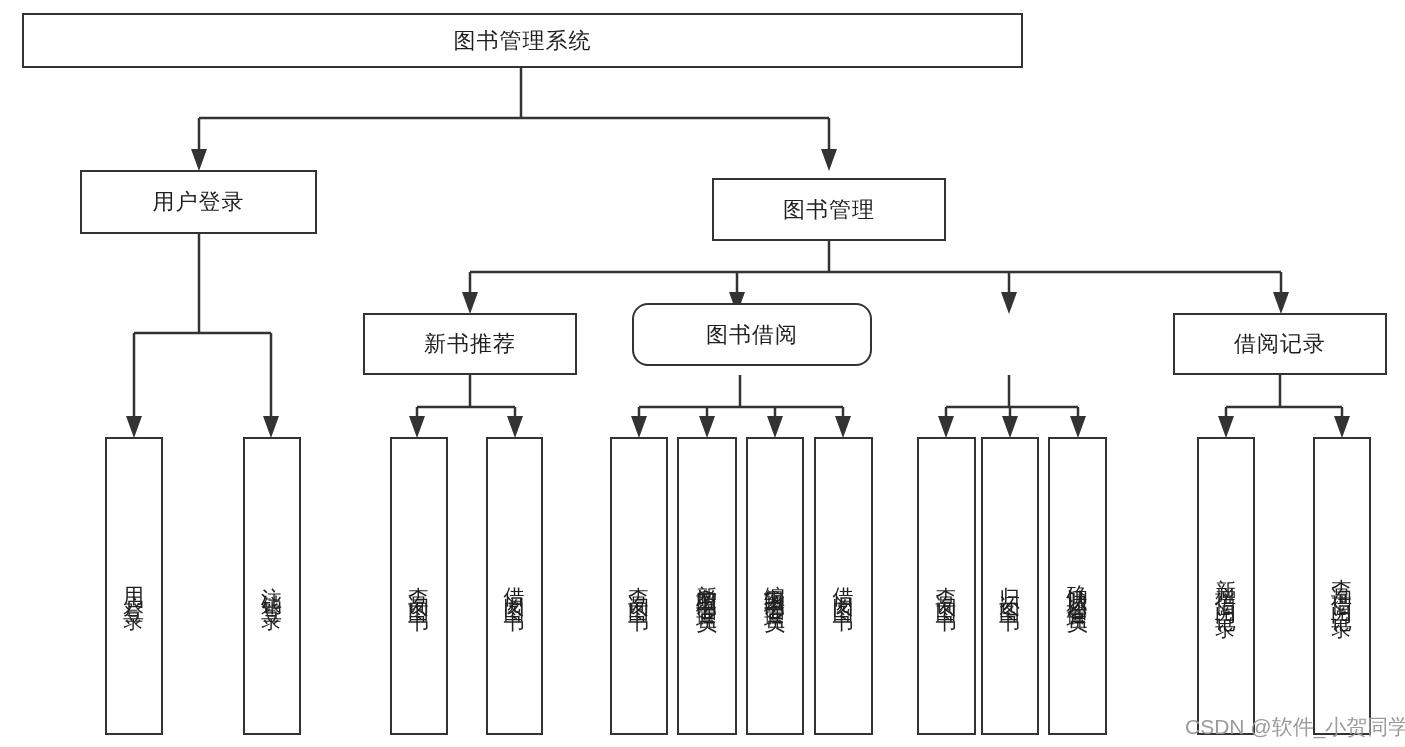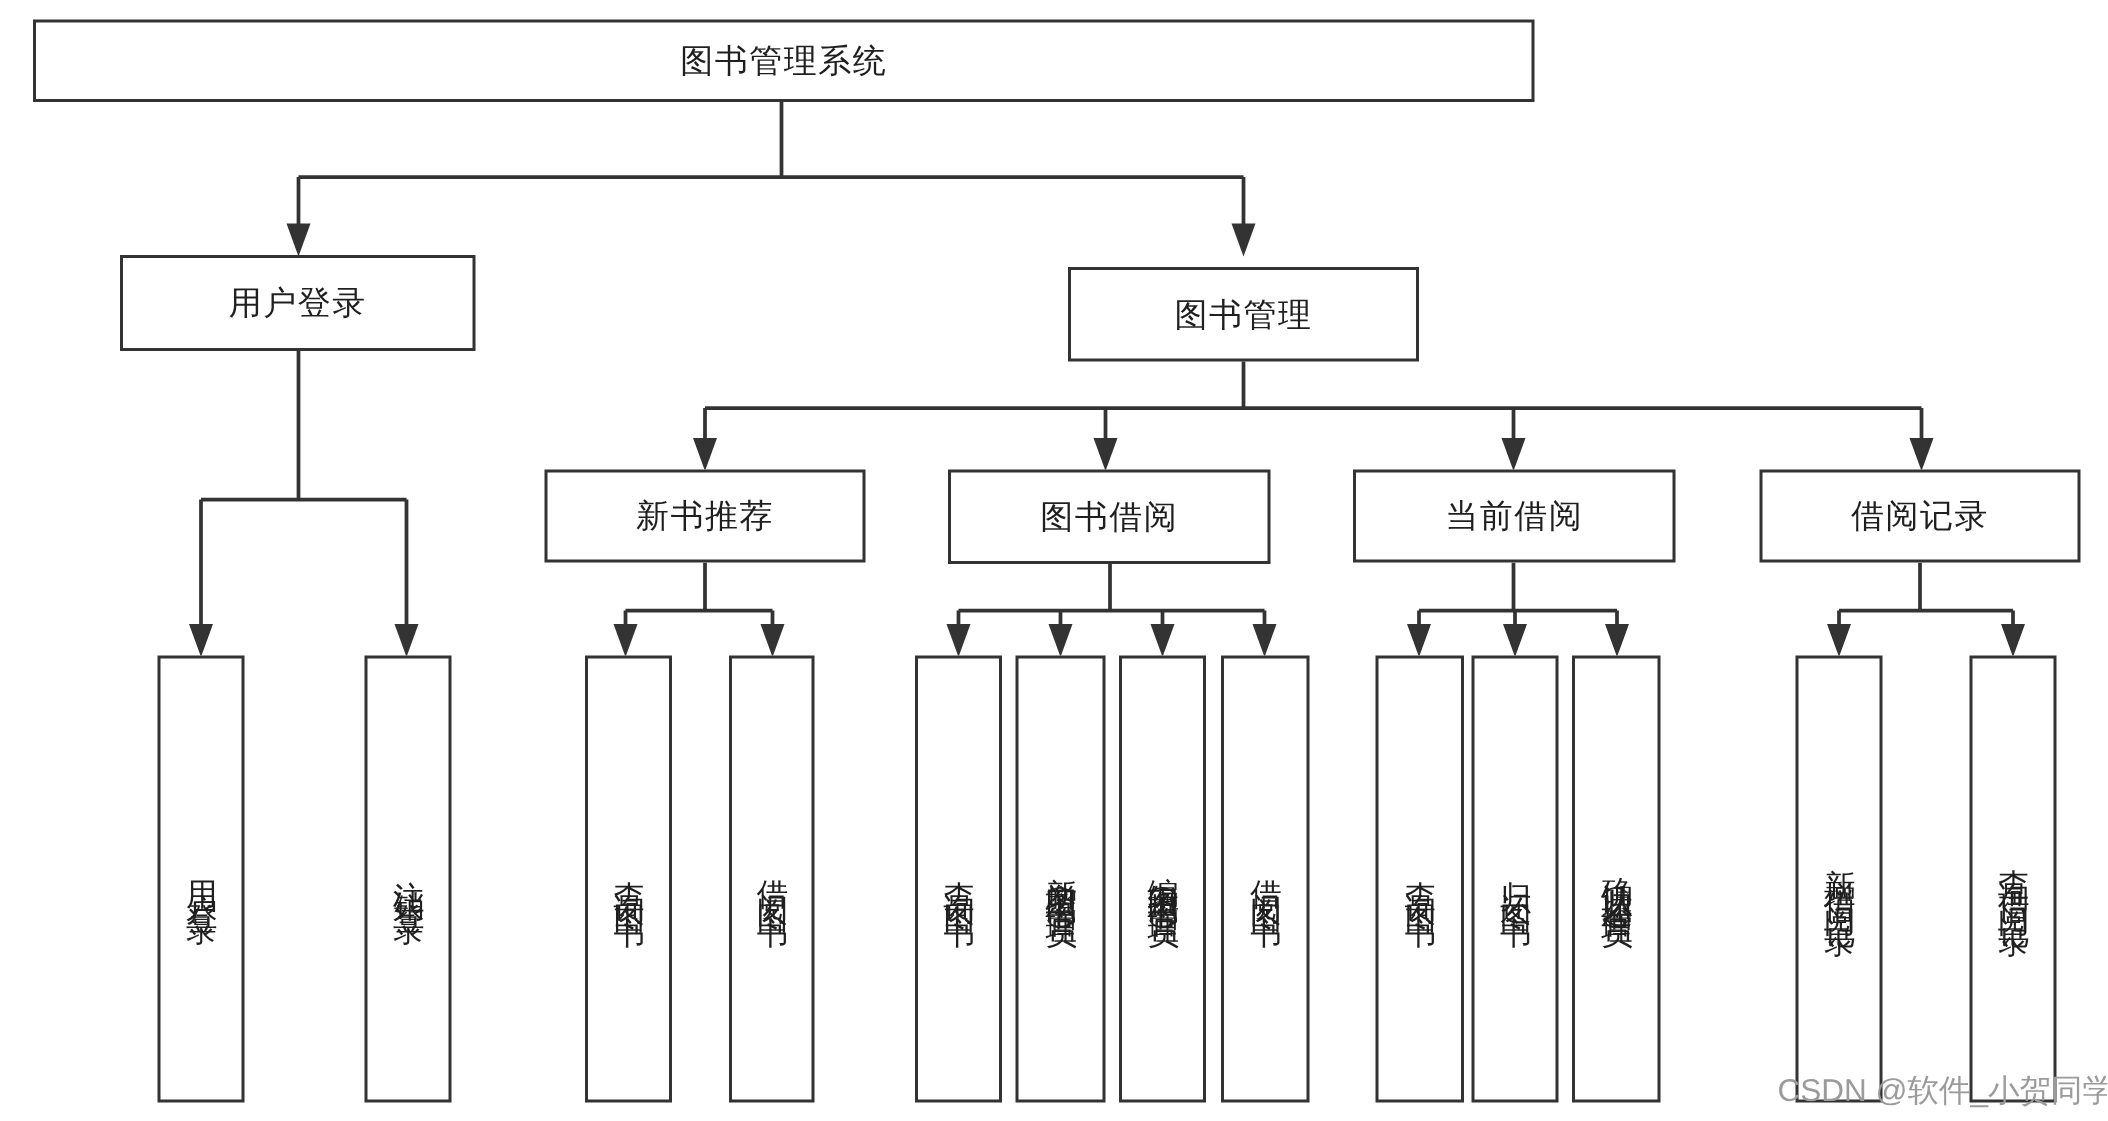--- a/index.html
+++ b/index.html
@@ -111,22 +111,21 @@
       <path d="M1342,438 L1334,416 L1350,416 Z"></path>
     </g>
   </svg>
 
   <div class="node h-node" style="left:22px; top:13px; width:1001px; height:55px;">图书管理系统</div>
 
   <div class="node h-node" style="left:80px; top:170px; width:237px; height:64px;">用户登录</div>
   <div class="node h-node" style="left:712px; top:178px; width:234px; height:63px;">图书管理</div>
 
   <div class="node h-node" style="left:363px; top:313px; width:214px; height:62px;text-align:right;">新书推荐</div>
-  <div class="node h-node" style="left:632px; top:313px; width:215px; height:63px;">图书借阅</div>
-  <div class="node h-node" style="left:902px; top:313px; width:215px; height:62px;">当前借阅</div>
+  <div class="node h-node" style="left:632px; top:303px; width:240px; height:63px;border-radius:16px;">图书借阅</div>
   <div class="node h-node" style="left:1173px; top:313px; width:214px; height:62px;">借阅记录</div>
 
   <div class="node v-node" style="left:105px; top:437px; width:58px; height:298px;">用户登录</div>
   <div class="node v-node" style="left:243px; top:437px; width:58px; height:298px;">注销登录</div>
 
   <div class="node v-node" style="left:390px; top:437px; width:58px; height:298px;">查询图书</div>
   <div class="node v-node" style="left:486px; top:437px; width:57px; height:298px;">借阅图书</div>
 
   <div class="node v-node" style="left:610px; top:437px; width:58px; height:298px;">查询图书</div>
   <div class="node v-node tight" style="left:677px; top:437px; width:60px; height:298px;">新增图书（管理员）</div>

